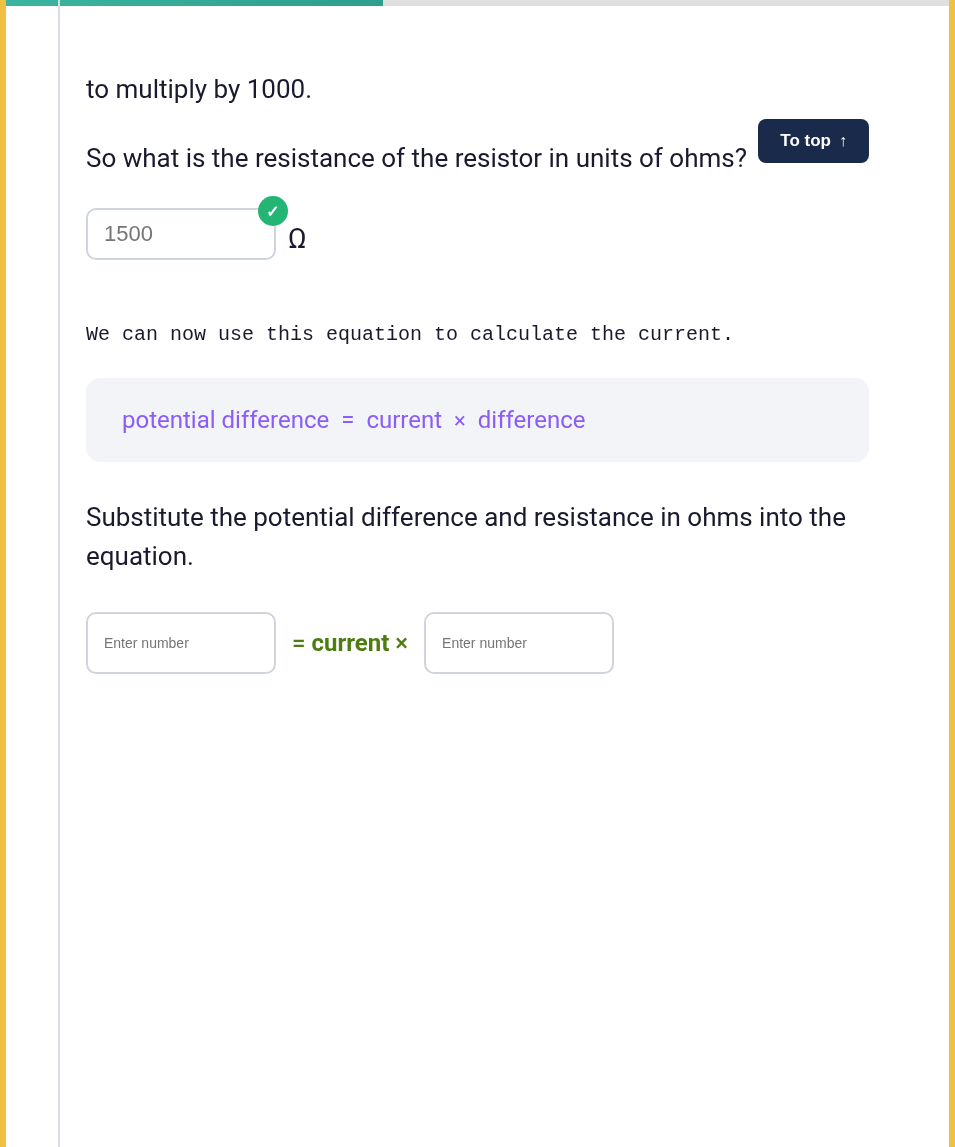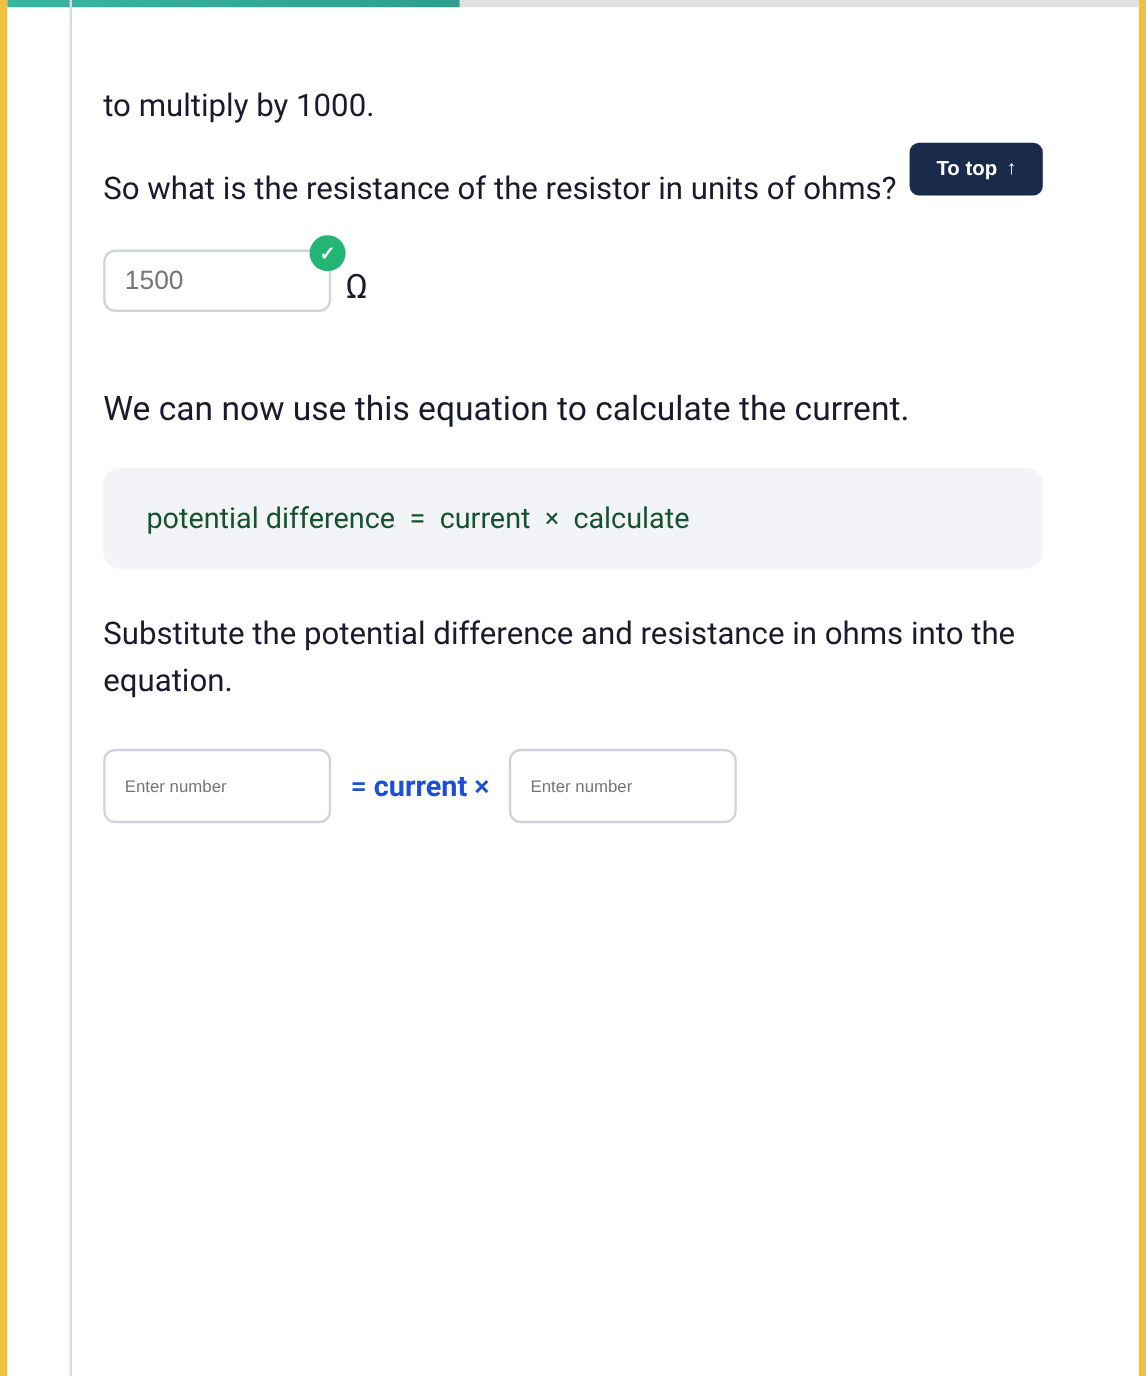--- a/index.html
+++ b/index.html
@@ -177,32 +177,33 @@
       position: absolute;
       left: 52px;
       top: 0;
       bottom: 0;
       width: 2px;
       background: #d8dce8;
       z-index: 0;
     }
 
     .step-body {
-      font-size: 28px;
+      font-size: 20px;
       color: #1a1a2e;
       line-height: 1.5;
       margin-bottom: 28px;
+      font-family: Liberation Mono, monospace;
     }
 
     .equation-box {
       background: #f2f4f7;
       border-radius: 14px;
       padding: 28px 36px;
       font-size: 24px;
-      color: #14532d;
+      color: #8b5cf6;
       margin-bottom: 36px;
       display: flex;
       align-items: center;
       gap: 12px;
       flex-wrap: wrap;
     }
 
     .eq-times {
       font-size: 22px;
     }
@@ -228,21 +229,21 @@
       border-radius: 10px;
       font-size: 14px;
       color: #aaa;
       padding: 0 16px;
       outline: none;
       background: white;
     }
 
     .eq-text {
       font-size: 24px;
-      color: #1d4ed8;
+      color: #4d7c0f;
       font-weight: 500;
       text-align: right;
     }
   </style>
 </head>
 <body>
 
 <div class="page-container">
   <div class="top-progress-bar">
     <div class="top-progress-fill"></div>
@@ -272,21 +273,21 @@
     </div>
 
 
     <p class="step-body">We can now use this equation to calculate the current.</p>
 
     <div class="equation-box">
       <span>potential difference</span>
       <span>=</span>
       <span>current</span>
       <span class="eq-times">×</span>
-      <span>calculate</span>
+      <span>difference</span>
     </div>
 
     <p class="substitute-text">Substitute the potential difference and resistance in ohms into the equation.</p>
 
     <div class="equation-input-row">
       <input class="eq-input" type="text" placeholder="Enter number" style="">
       <span class="eq-text">= <strong>current</strong> ×</span>
       <input class="eq-input" type="text" placeholder="Enter number" style="">
     </div>
 

